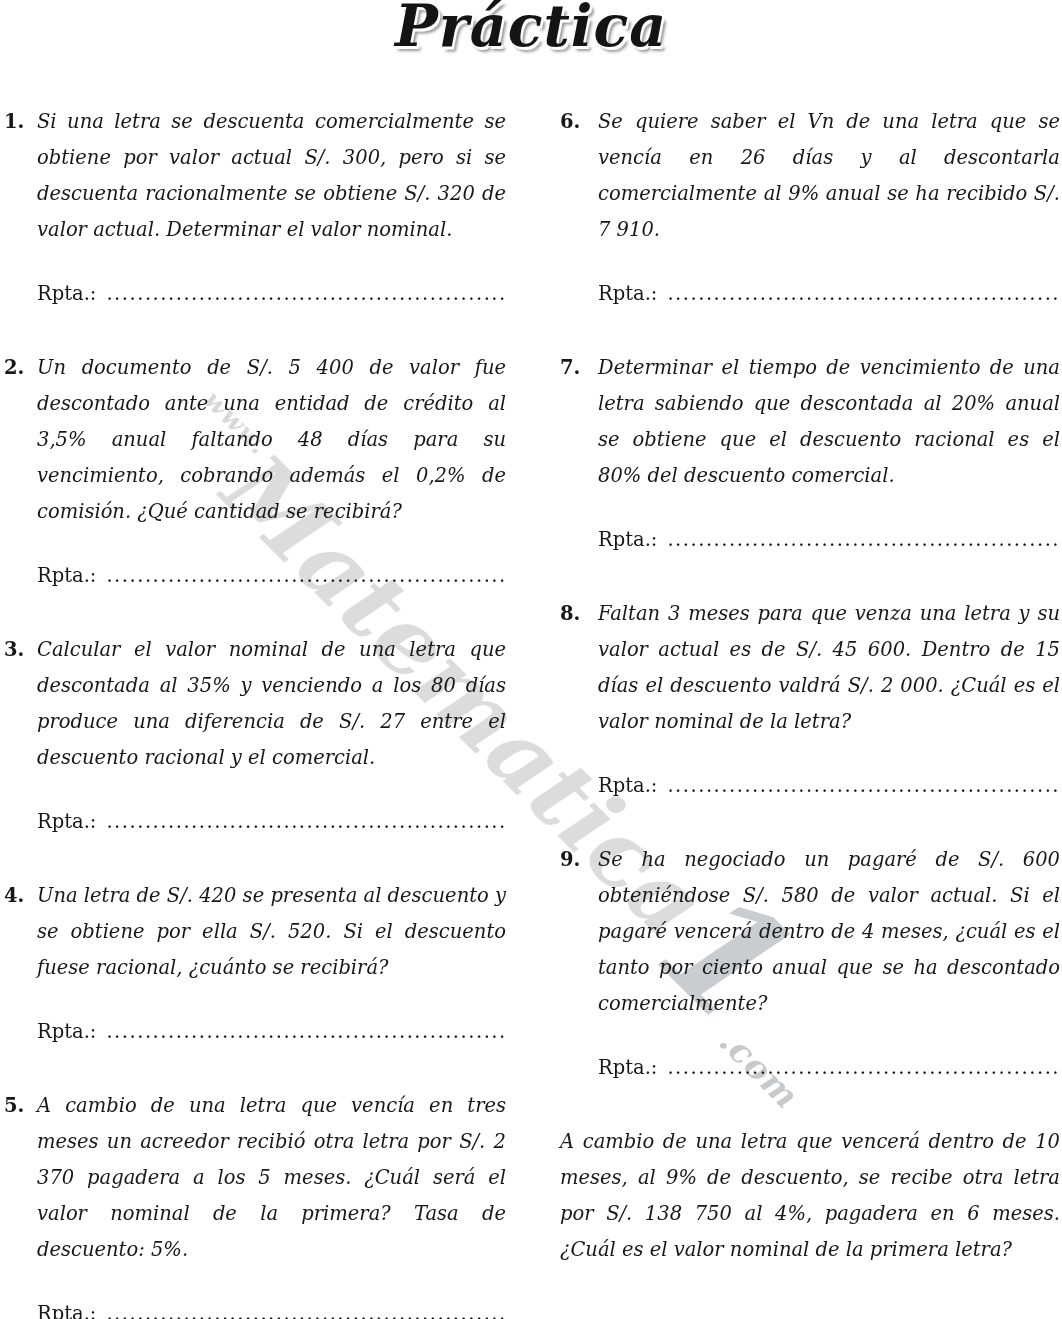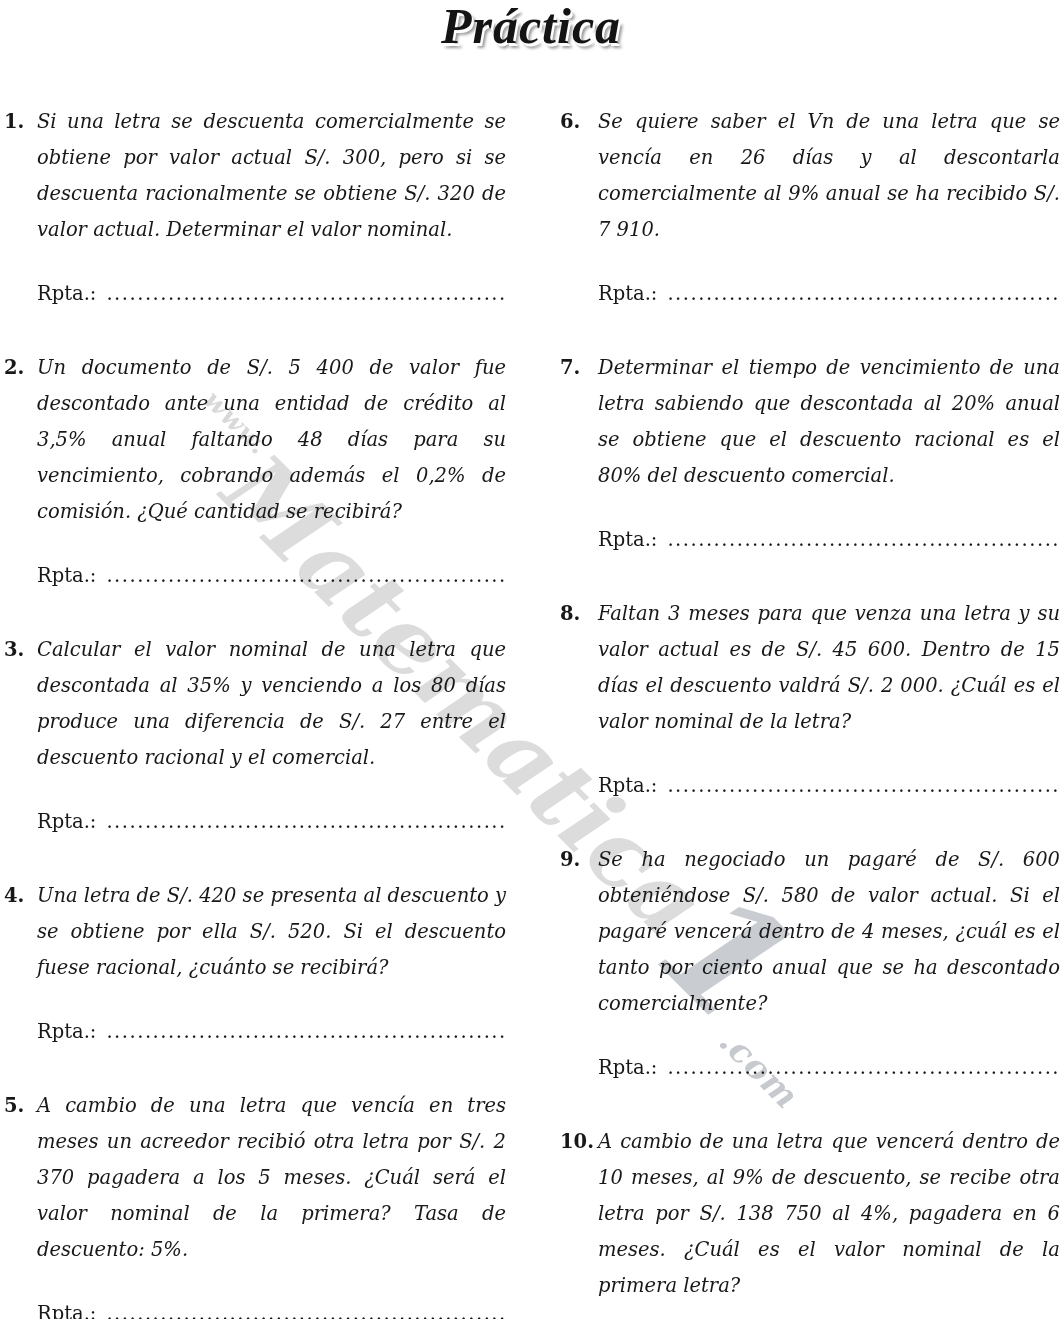--- a/index.html
+++ b/index.html
@@ -13,28 +13,27 @@
     font-family: "DejaVu Serif", "Liberation Serif", serif;
   }
   .page-title {
     position: relative;
     z-index: 2;
     margin: 0;
     padding-top: 0px;
     height: 104px;
     box-sizing: border-box;
     text-align: center;
-    font-size: 50px;
+    font-size: 57px;
     line-height: 52px;
     font-weight: bold;
     font-style: italic;
     letter-spacing: 1px;
     color: #141414;
     text-shadow: 2px 3px 0 #ffffff, 4px 5px 3px #9a9a9a;
-    font-family: Liberation Serif, serif;
   }
   .columns {
     position: relative;
     z-index: 2;
     display: flex;
     padding-left: 4px;
   }
   .col { box-sizing: border-box; }
   .col-left  { width: 502px; margin-right: 54px; }
   .col-right { width: 500px; }
@@ -171,20 +170,19 @@
 
       <div class="problem">
         <span class="num">9.</span>
         <span class="ptext">Se ha negociado un pagaré de S/. 600 obteniéndose S/. 580 de valor actual. Si el pagaré vencerá dentro de 4 meses, ¿cuál es el tanto por ciento anual que se ha descontado comercialmente?</span>
       </div>
       <div class="rpta">
         <span class="label">Rpta.:</span><span class="dots">......................................................................</span>
       </div>
 
       <div class="problem">
-        <span class="num">10.</span>
         <span class="ptext">A cambio de una letra que vencerá dentro de 10 meses, al 9% de descuento, se recibe otra letra por S/. 138 750 al 4%, pagadera en 6 meses. ¿Cuál es el valor nominal de la primera letra?</span>
       </div>
 
     </div>
 
   </div>
 </div>
 
 </body></html>

